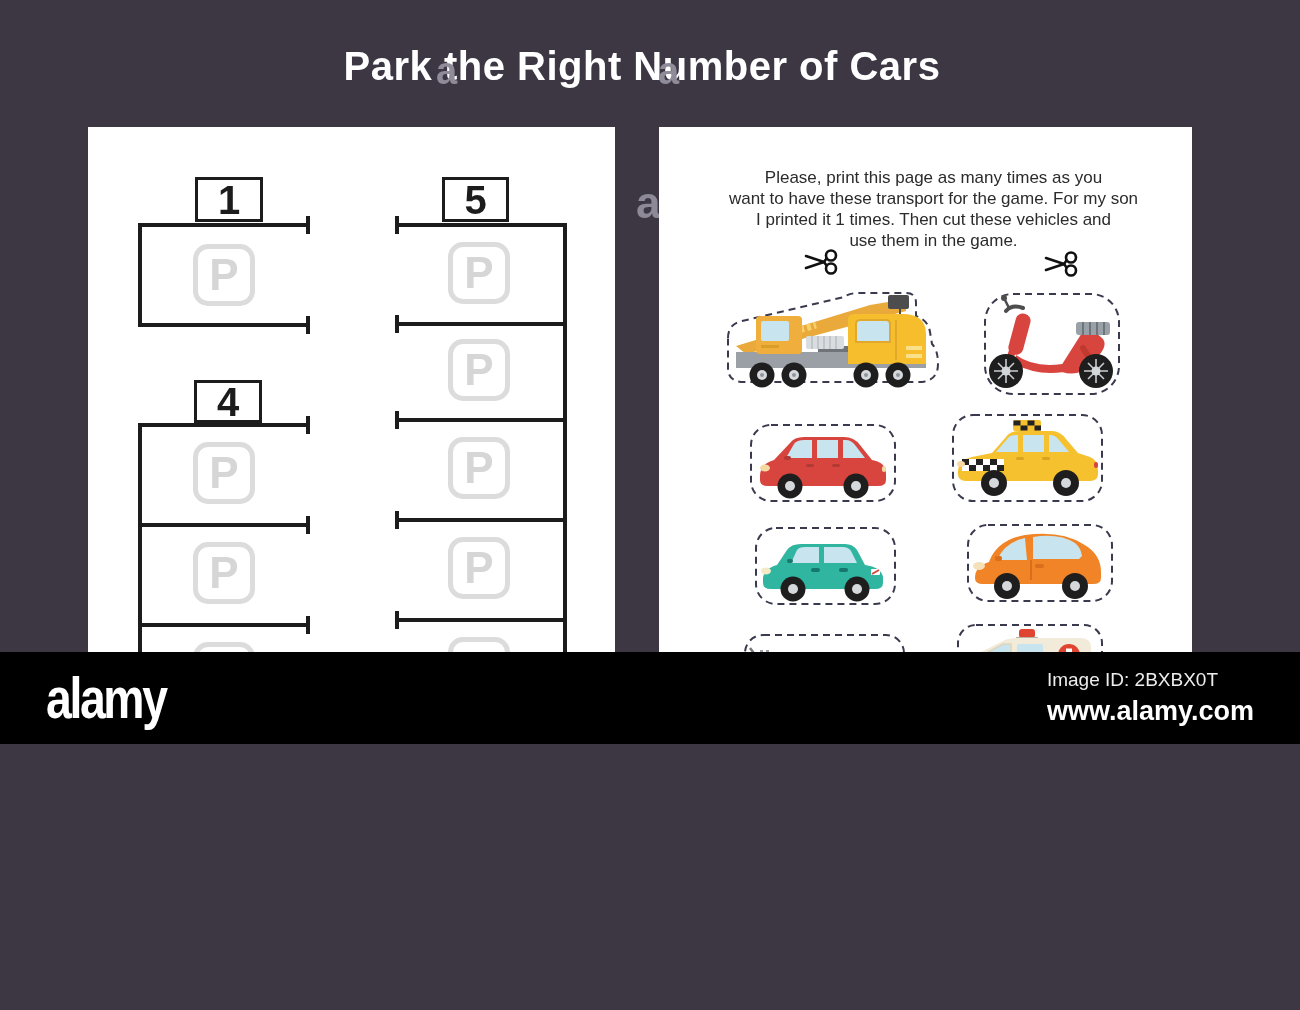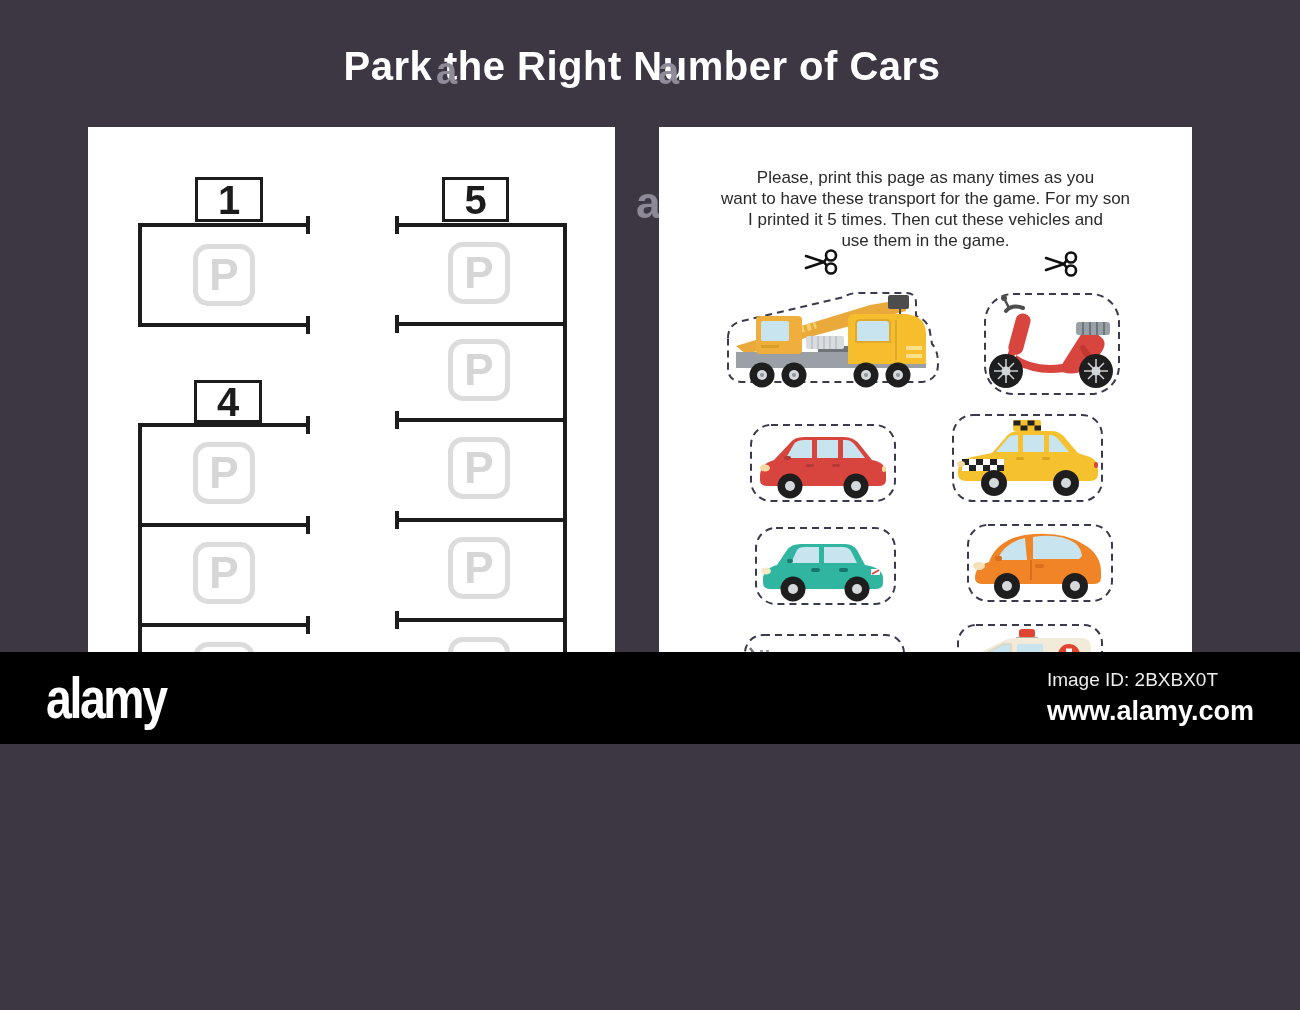--- a/index.html
+++ b/index.html
@@ -25,21 +25,21 @@
   .numbox{position:absolute;box-sizing:border-box;background:#FFFFFF;border:3px solid #1C1C1C;
           display:flex;align-items:center;justify-content:center;font-size:40px;font-weight:bold;
           color:#1C1C1C;line-height:1;}
   .spot{position:absolute;display:flex;align-items:center;justify-content:center;}
   .spot.rcol{padding-right:22px;}
   .psign{box-sizing:border-box;width:62px;height:62px;border:5px solid #DCDCDC;border-radius:15px;
          color:#D6D6D6;font-size:44px;font-weight:bold;display:flex;align-items:center;
          justify-content:center;line-height:1;}
 
   
-  .instr{position:absolute;top:40px;left:0;width:100%;text-align:center;font-size:17px;
+  .instr{position:absolute;top:40px;left:8px;width:100%;text-align:center;font-size:17px;
          line-height:21px;color:#2B2B2B;}
   .instr div{white-space:nowrap;}
   .scissors{position:absolute;width:40px;height:30px;}
   .sc1{left:143px;top:120px;}
   .sc2{left:383px;top:122px;}
   .veh{position:absolute;}
   .veh svg{display:block;width:100%;height:100%;}
 
   
   .footer{position:absolute;left:0;bottom:0;width:100%;height:92px;background:#000000;
@@ -115,21 +115,21 @@
     <div class="spot rcol" style="left:311px;top:495px;width:160px;height:92px;">
       <div class="psign">P</div>
     </div>
   </div>
 
   <div class="page page-right">
 
     <div class="instr">
       <div>Please, print this page as many times as you</div>
       <div>want to have these transport for the game. For my son</div>
-      <div>I printed it 5 times. Then cut these vehicles and</div>
+      <div>I printed it 1 times. Then cut these vehicles and</div>
       <div>use them in the game.</div>
     </div>
 
     <svg class="scissors sc1" viewBox="0 0 40 30">
       <g stroke="#111" stroke-width="2.6" fill="none" stroke-linecap="round">
         <path d="M4,9 L22,15"></path>
           <path d="M4,21 L22,15"></path>
         <path d="M22,15 L24.5,11.5"></path>
           <path d="M22,15 L24.5,18.5"></path>
         <circle cx="29" cy="8.5" r="5"></circle>

